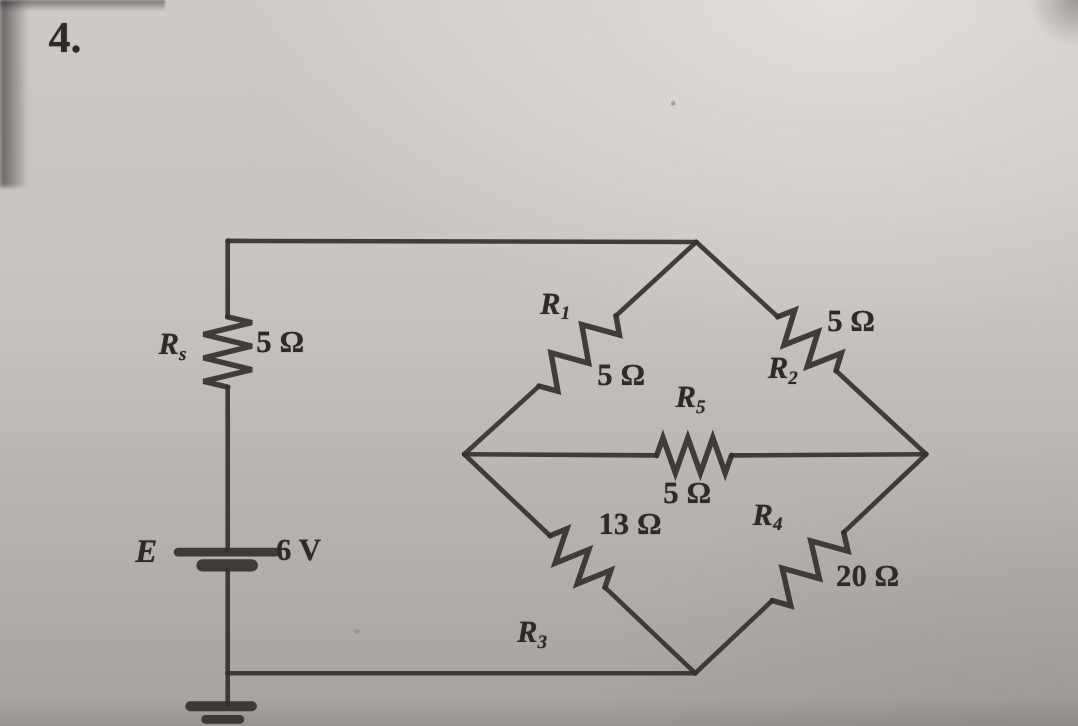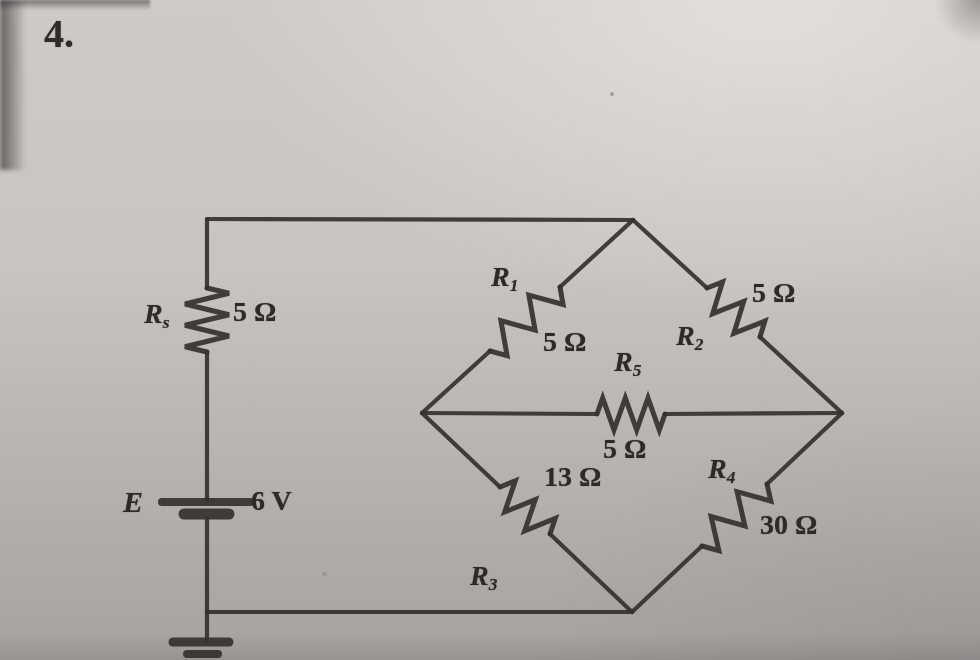--- a/index.html
+++ b/index.html
@@ -97,28 +97,28 @@
 
   <span class="lbl" style="left:144px;top:300px;"><span class="sym">R</span><sub>s</sub></span>
   <span class="lbl" style="left:233px;top:298px;">5 Ω</span>
 
   <span class="lbl sym" style="left:123px;top:487px;font-size:30px;">E</span>
   <span class="lbl" style="left:251px;top:487px;">6 V</span>
 
   <span class="lbl" style="left:479px;top:263px;margin-left:12px;"><span class="sym">R</span><sub>1</sub></span>
   <span class="lbl" style="left:543px;top:328px;">5 Ω</span>
 
-  <span class="lbl" style="left:676px;top:322px;"><span class="sym">R</span><sub>2</sub></span>
+  <span class="lbl" style="left:698px;top:322px;"><span class="sym">R</span><sub>2</sub></span>
   <span class="lbl" style="left:752px;top:279px;">5 Ω</span>
 
   <span class="lbl" style="left:614px;top:348px;text-align:center;"><span class="sym">R</span><sub>5</sub></span>
   <span class="lbl" style="left:603px;top:435px;">5 Ω</span>
 
   <span class="lbl" style="left:470px;top:518px;margin-top:44px;"><span class="sym">R</span><sub>3</sub></span>
   <span class="lbl" style="left:544px;top:463px;">13 Ω</span>
 
-  <span class="lbl" style="left:708px;top:455px;"><span class="sym">R</span><sub>4</sub></span>
-  <span class="lbl" style="left:760px;top:511px;">30 Ω</span>
+  <span class="lbl" style="left:684px;top:455px;"><span class="sym">R</span><sub>4</sub></span>
+  <span class="lbl" style="left:760px;top:511px;">20 Ω</span>
 
   <div class="speck" style="left:610px;top:92px;width:4px;height:4px;"></div>
   <div class="speck" style="left:322px;top:572px;width:5px;height:4px;opacity:.5;"></div>
 
 </div>
 
 </body></html>

